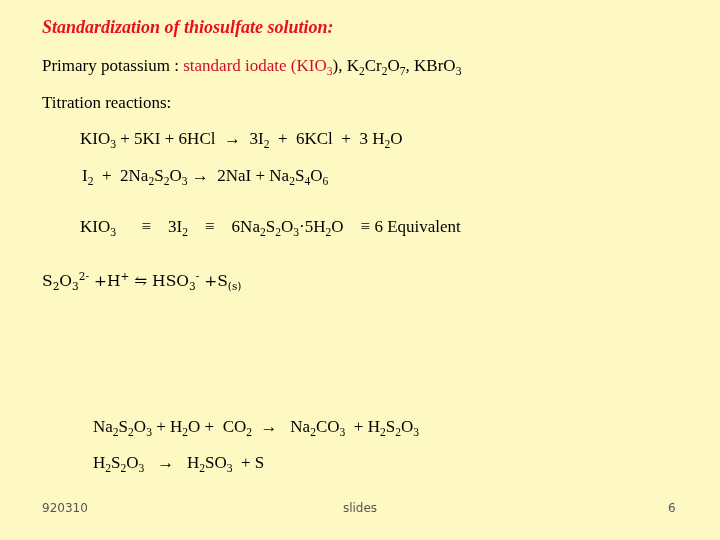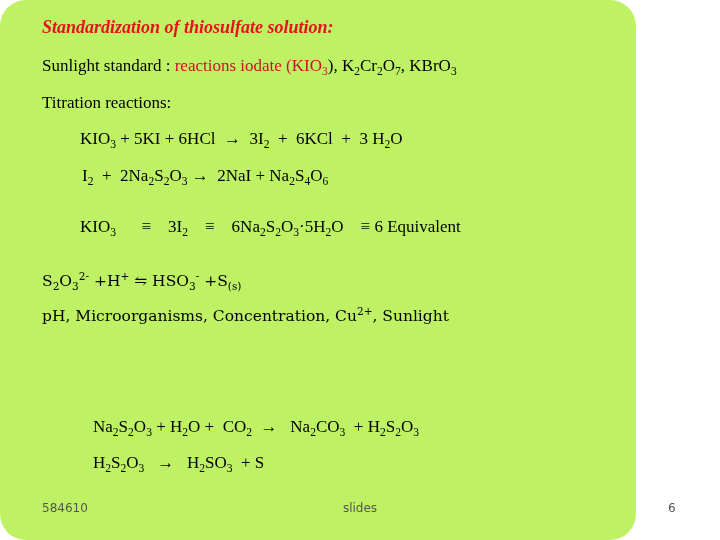--- a/index.html
+++ b/index.html
@@ -1,52 +1,51 @@
 <!DOCTYPE html>
 <html><head>
 <meta charset="utf-8">
 <style>
   html, body { margin: 0; padding: 0; background: #ffffff; }
   body { width: 720px; height: 540px; position: relative; overflow: hidden; }
-  .slide { position: absolute; left: 0; top: 0; width: 636px; height: 540px; background: #bef264; border-radius: 26px; }
+  .slide { position: absolute; left: 0; top: 0; width: 720px; height: 540px; background: #fef9c3; }
   .line { position: absolute; white-space: pre; font-family: "Liberation Serif", "DejaVu Serif", serif; font-size: 17px; color: #000; line-height: 1; }
   .red { color: #e8101d; }
   .red2 { color: #d0102a; }
   .title { font-weight: bold; font-style: italic; }
   .calibri { font-family: "DejaVu Serif", serif; font-size: 15.5px; text-align: center; }
   sub { font-size: 0.68em; vertical-align: -0.35em; line-height: 0; }
   sup { font-size: 0.68em; vertical-align: 0.55em; line-height: 0; }
   .footer { position: absolute; font-family: "DejaVu Sans", "Liberation Sans", sans-serif; font-size: 12px; color: #555; line-height: 16px; }
   .eq { letter-spacing: 0; }
 </style>
 </head>
 <body>
 
 <div class="slide">
 
   <div class="line red title" style="left:42px; top:18px; font-size:18px;">Standardization of thiosulfate solution:</div>
 
-  <div class="line" style="left:42px; top:57px;"><span>Sunlight standard : </span><span class="red2"><span>reactions iodate (</span><span>KIO</span><sub>3</sub></span><span>)</span><span>, K</span><sub>2</sub><span>Cr</span><sub>2</sub><span>O</span><sub>7</sub><span>, KBrO</span><sub>3</sub></div>
+  <div class="line" style="left:42px; top:57px;"><span>Primary potassium : </span><span class="red2"><span>standard iodate (</span><span>KIO</span><sub>3</sub></span><span>)</span><span>, K</span><sub>2</sub><span>Cr</span><sub>2</sub><span>O</span><sub>7</sub><span>, KBrO</span><sub>3</sub></div>
 
   <div class="line" style="left:42px; top:94px;">Titration reactions:</div>
 
   <div class="line eq" style="left:80px; top:130px;">KIO<sub>3</sub> + 5KI + 6HCl  →  3I<sub>2</sub>  +  6KCl  +  3 H<sub>2</sub>O</div>
 
   <div class="line eq" style="left:82px; top:167px;">I<sub>2</sub>  +  2Na<sub>2</sub>S<sub>2</sub>O<sub>3</sub> →  2NaI + Na<sub>2</sub>S<sub>4</sub>O<sub>6</sub></div>
 
   <div class="line eq" style="left:80px; top:202px;margin-top:16px;">KIO<sub>3</sub>      ≡    3I<sub>2</sub>    ≡    6Na<sub>2</sub>S<sub>2</sub>O<sub>3</sub>·5H<sub>2</sub>O    ≡ 6 Equivalent</div>
 
   <div class="line calibri" style="left:42px; top:274px;">S<sub>2</sub>O<sub>3</sub><sup>2-</sup> +H<sup>+</sup> ⇋ HSO<sub>3</sub><sup>-</sup> +S<sub>(s)</sub></div>
 
-  <div class="line calibri" style="left:42px; top:309px;">pH, Microorganisms, Concentration, Cu<sup>2+</sup>, Sunlight</div>
 
 
   <div class="line eq" style="left:93px; top:418px;">Na<sub>2</sub>S<sub>2</sub>O<sub>3</sub> + H<sub>2</sub>O +  CO<sub>2</sub>  →   Na<sub>2</sub>CO<sub>3</sub>  + H<sub>2</sub>S<sub>2</sub>O<sub>3</sub></div>
 
   <div class="line eq" style="left:93px; top:454px;">H<sub>2</sub>S<sub>2</sub>O<sub>3</sub>   →   H<sub>2</sub>SO<sub>3</sub>  + S</div>
 
-  <div class="footer" style="left:42px; top:500px;">584610</div>
+  <div class="footer" style="left:42px; top:500px;">920310</div>
   <div class="footer" style="left:230px; top:500px; width:260px; text-align:center;">
     <div>slides</div>
   </div>
   <div class="footer" style="left:668px; top:500px;">6</div>
 
 </div>
 
 </body></html>

